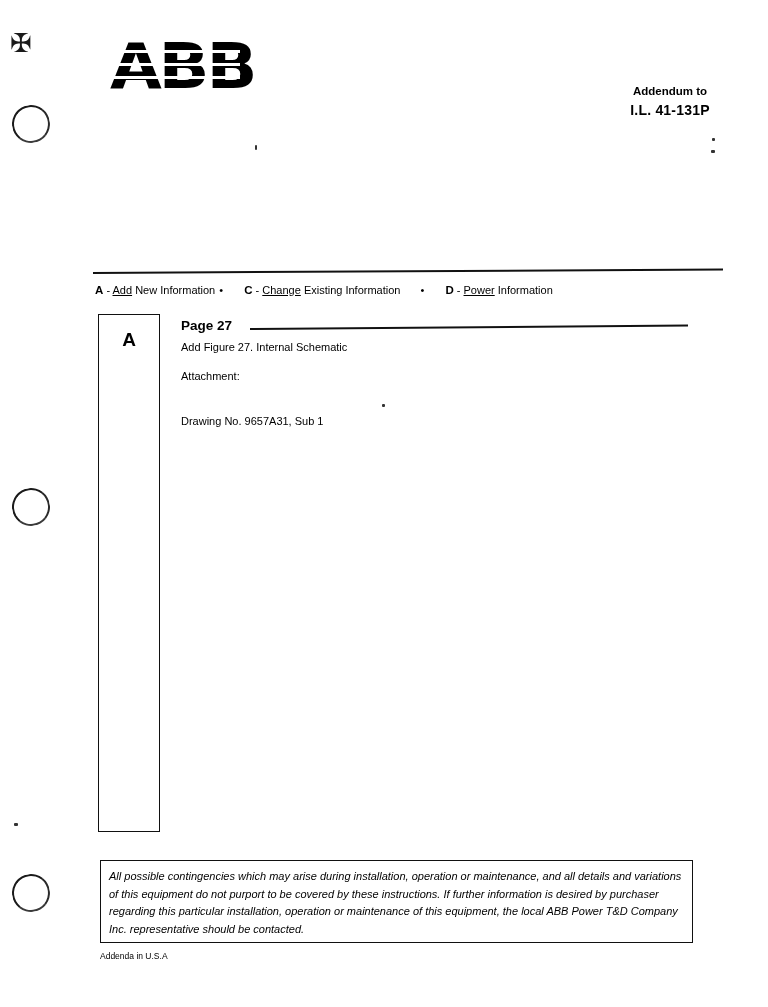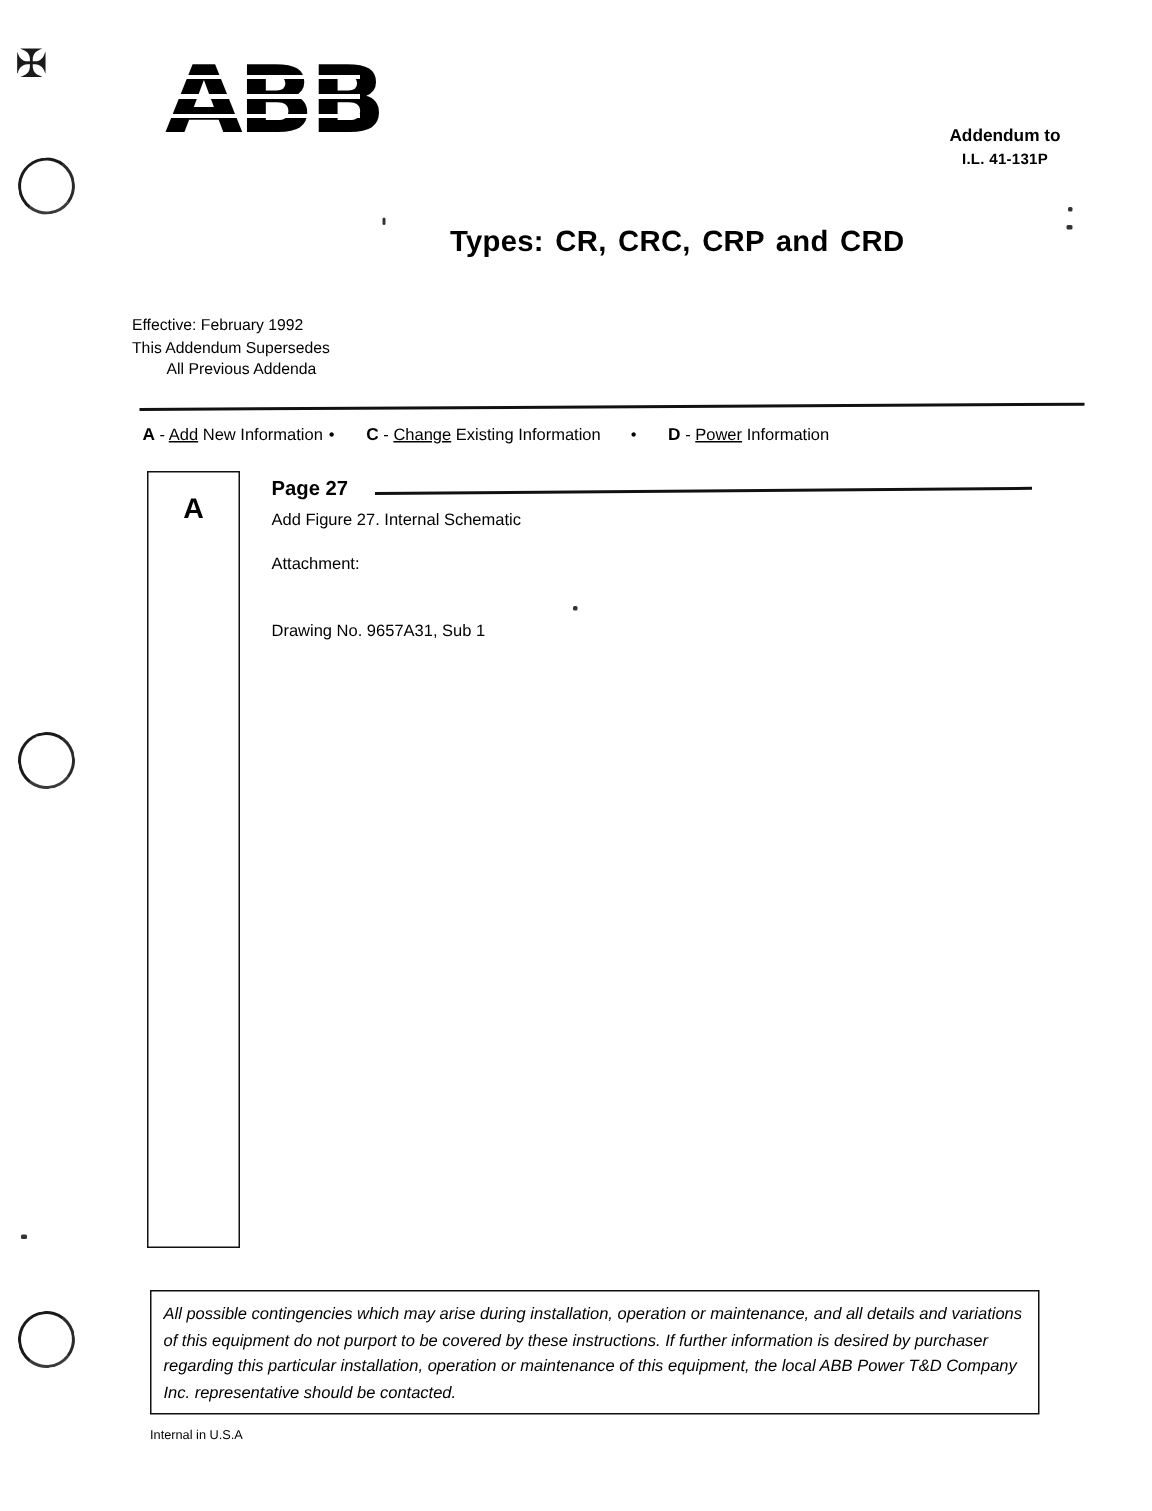--- a/index.html
+++ b/index.html
@@ -91,21 +91,21 @@
     position: absolute;
     left: 600px;
     top: 40px;
     width: 140px;
     text-align: center;
     font-weight: bold;
     line-height: 1.45;
     margin-top: 43px;
   }
   .addendum-block .ad-to { font-size: 11.5px; }
-  .addendum-block .ad-il { font-size: 10px; letter-spacing: 0.2px; }
+  .addendum-block .ad-il { font-size: 14px; letter-spacing: 0.2px; }
 
   
   .doc-title {
     position: absolute;
     left: 300px;
     top: 148px;
     font-weight: bold;
     font-size: 19.5px;
     line-height: 27px;
     letter-spacing: 0.2px;
@@ -237,28 +237,22 @@
   <div class="logo">ABB</div>
   <div class="logo-stripes"></div>
 
 
   <div class="addendum-block">
     <div class="ad-to">Addendum to</div>
     <div class="ad-il">I.L. 41-131P</div>
   </div>
 
   <div class="doc-title">
-    <div class="t2">Types: CR, CRC, CRP and CRD</div>
-  </div>
-
-  <div class="effective-block">
-    <div>Effective:  February 1992</div>
-    <div>This Addendum Supersedes</div>
-    <div class="ln3">All Previous Addenda</div>
-  </div>
+  </div>
+
 
   <div class="rule-main"></div>
 
   <div class="legend">
     <b>A</b>
     <span>-</span>
     <u>Add</u>
     <span>New Information</span><span class="sep">•</span><span class="gap1"></span>
     <b>C</b>
     <span>-</span>
@@ -278,15 +272,15 @@
   <div class="rule-page"></div>
 
   <div class="content-line cl-figure">Add Figure 27.  Internal Schematic</div>
   <div class="content-line cl-attach">Attachment:</div>
   <div class="content-line cl-drawing">Drawing No. 9657A31, Sub 1</div>
 
   <div class="disclaimer-box">
     <div class="disclaimer-text">All possible contingencies which may arise during installation, operation or maintenance, and all details and variations of this equipment do not purport to be covered by these instructions.  If further information is desired by purchaser regarding this particular installation, operation or maintenance of this equipment, the local ABB Power T&amp;D Company Inc. representative should be contacted.</div>
   </div>
 
-  <div class="footer-note">Internal in U.S.A</div>
+  <div class="footer-note">Addenda in U.S.A</div>
 
 </div>
 
 </body></html>

